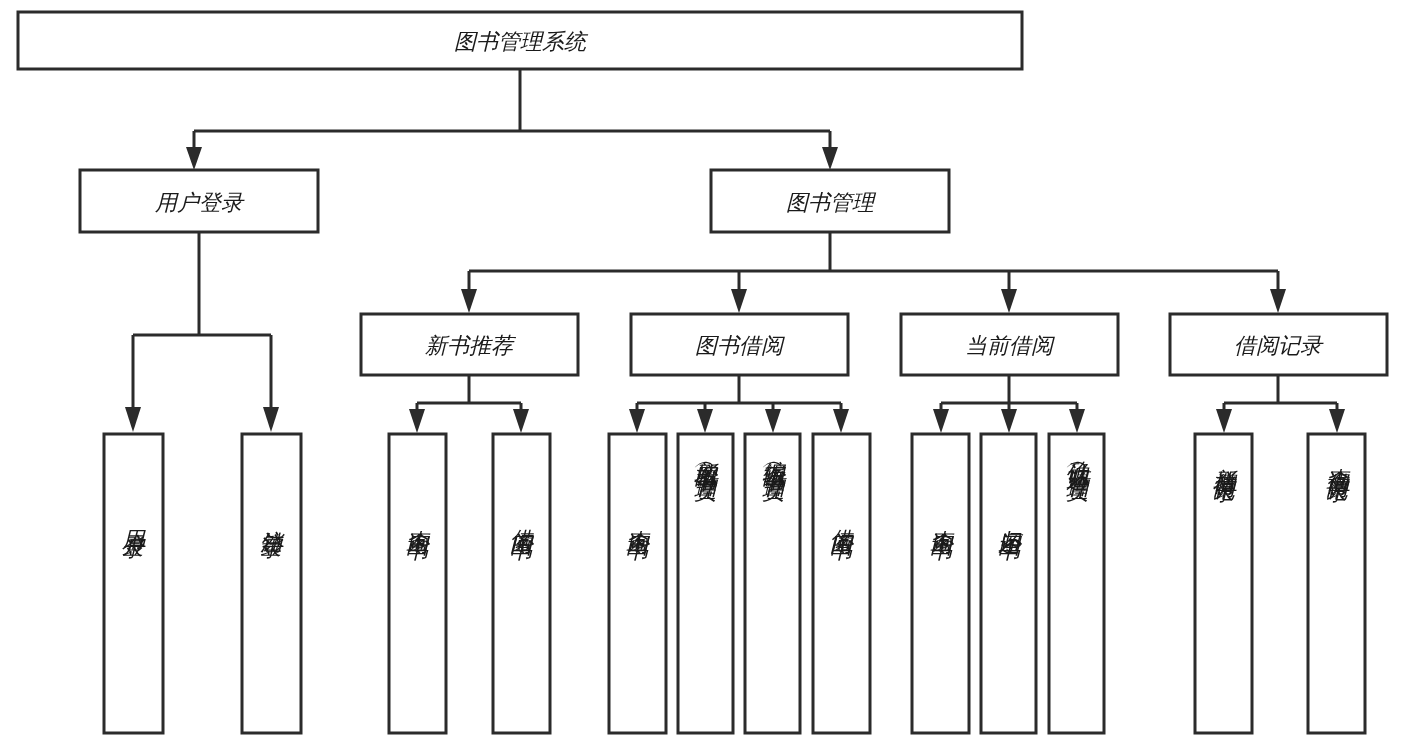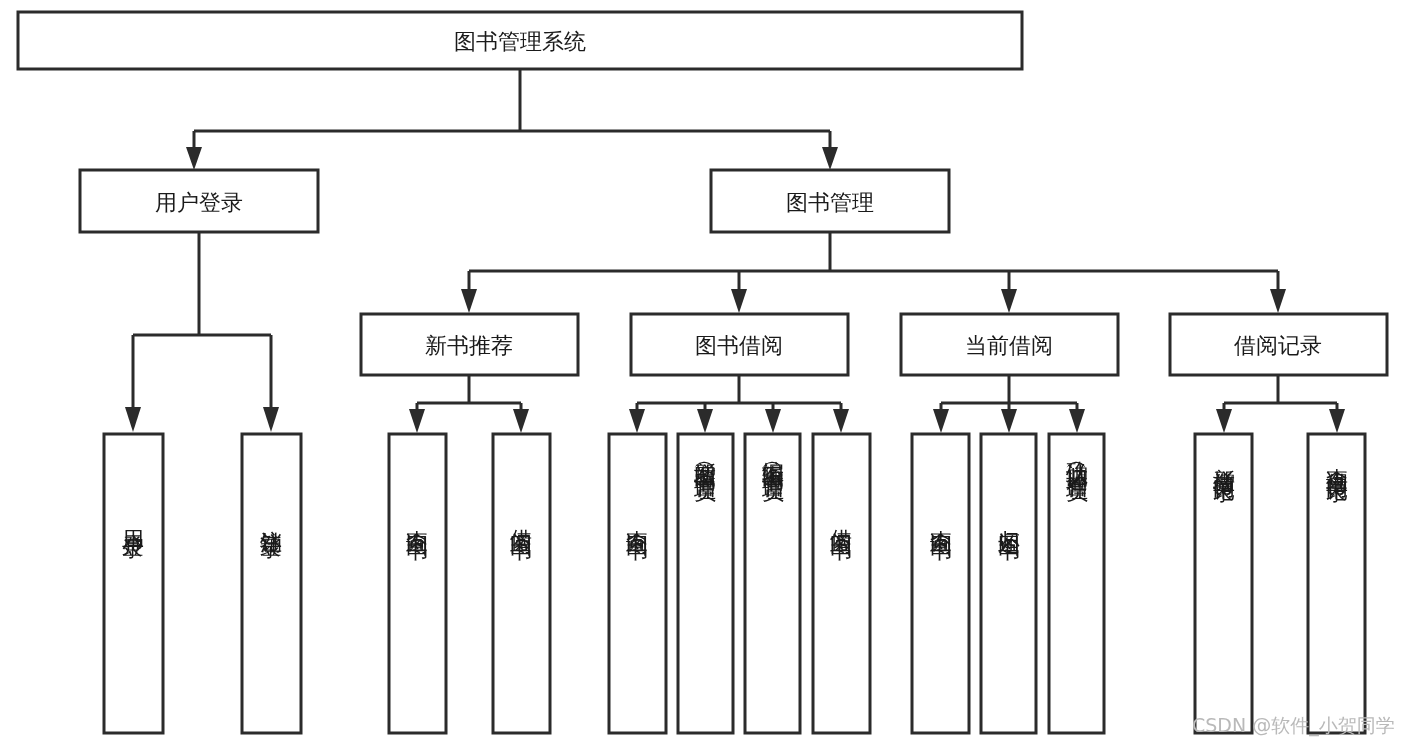--- a/index.html
+++ b/index.html
@@ -11,20 +11,21 @@
     width: 1405px;
     height: 747px;
     font-family: "DejaVu Sans", "Liberation Sans", sans-serif;
     overflow: hidden;
     position: relative;
   }
   #diagram-root {
     position: relative;
     width: 1405px;
     height: 747px;
+    font-style: italic;
   }
   svg#diagram-svg {
     position: absolute;
     top: 0;
     left: 0;
     width: 1405px;
     height: 747px;
   }
   .node-box {
     fill: #ffffff;
@@ -197,15 +198,14 @@
   <div class="node-label-v" style="left:773px; top:443px;">编辑图书（管理员）</div>
   <div class="node-label-v" style="left:841px; top:512px;">借阅图书</div>
 
   <div class="node-label-v" style="left:941px; top:512px;">查询图书</div>
   <div class="node-label-v" style="left:1009px; top:512px;">归还图书</div>
   <div class="node-label-v" style="left:1077px; top:443px;">确认归还（管理员）</div>
 
   <div class="node-label-v" style="left:1224px; top:450px;">新增借阅记录</div>
   <div class="node-label-v" style="left:1337px; top:450px;">查询借阅记录</div>
 
-  <div class="watermark" style="left:1192px; top:713px;">CSDN @软件_小贺同学</div>
 
 </div>
 
 </body></html>

